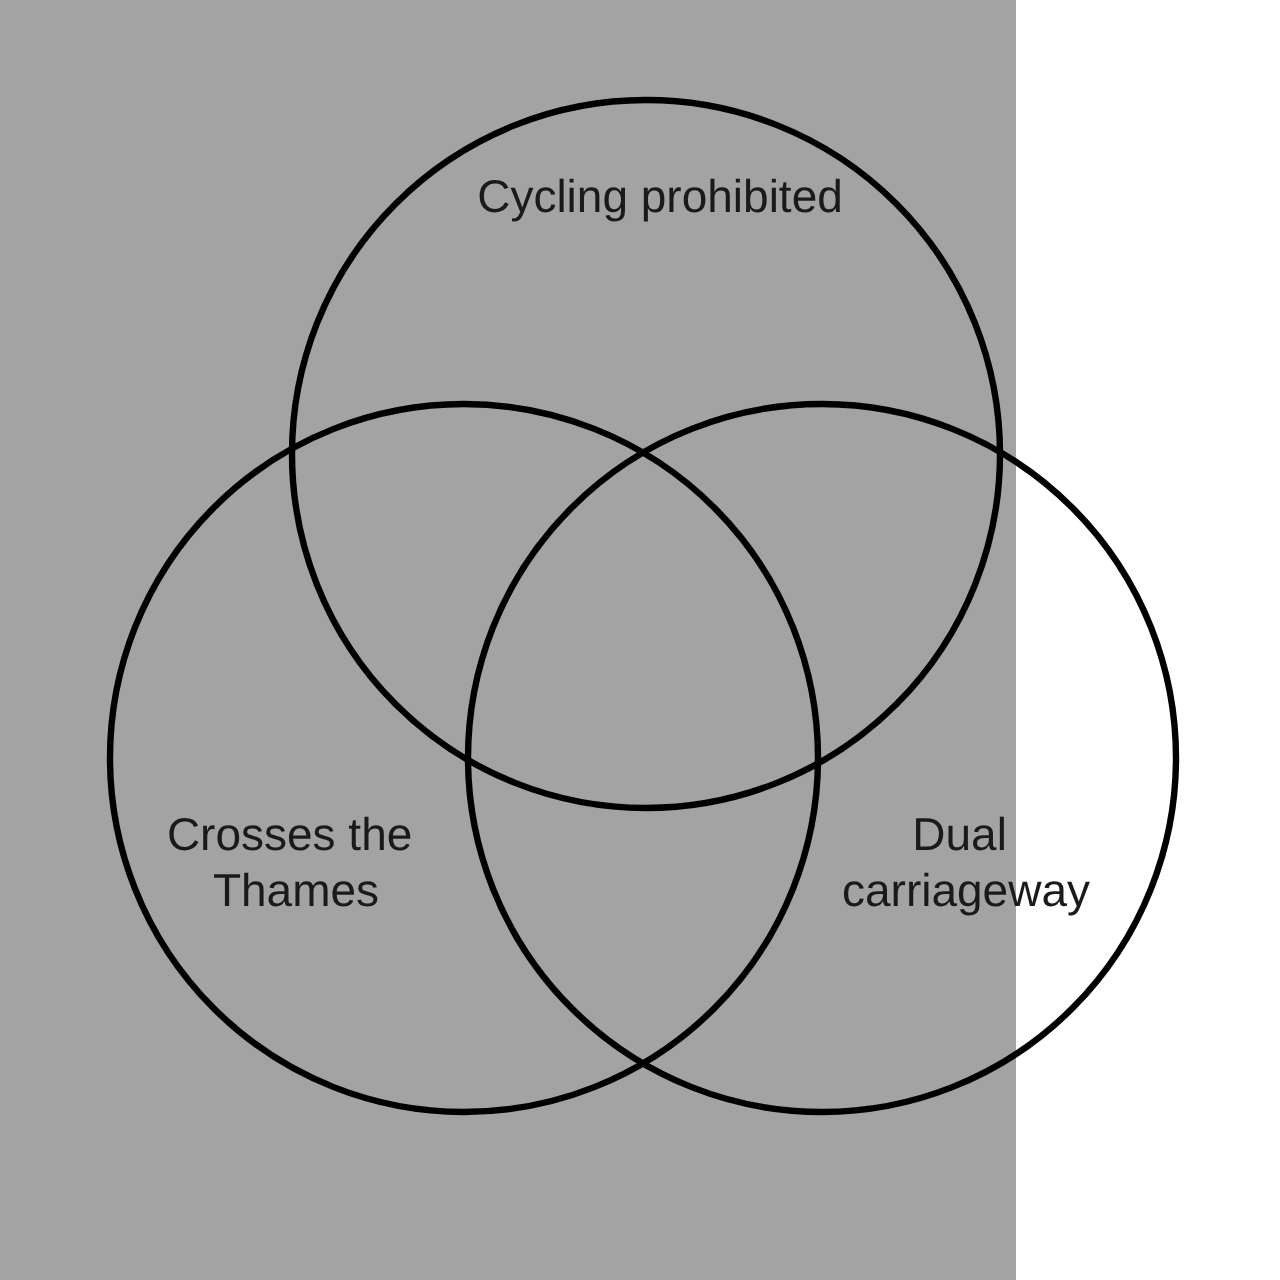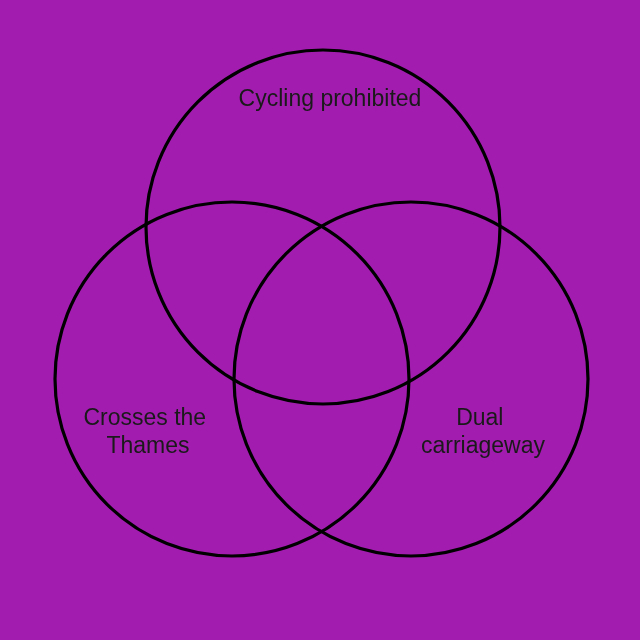--- a/index.html
+++ b/index.html
@@ -5,23 +5,23 @@
   html, body {
     margin: 0;
     padding: 0;
     width: 640px;
     height: 640px;
     background: #ffffff;
     overflow: hidden;
   }
   .stage {
     position: relative;
-    width: 640px;
+    width: 508px;
     height: 640px;
-    background: #a21caf;
+    background: #a3a3a3;
   }
   svg.venn {
     display: block;
     width: 640px;
     height: 640px;
   }
   .venn-circle {
     fill: none;
   }
   .venn-label {

